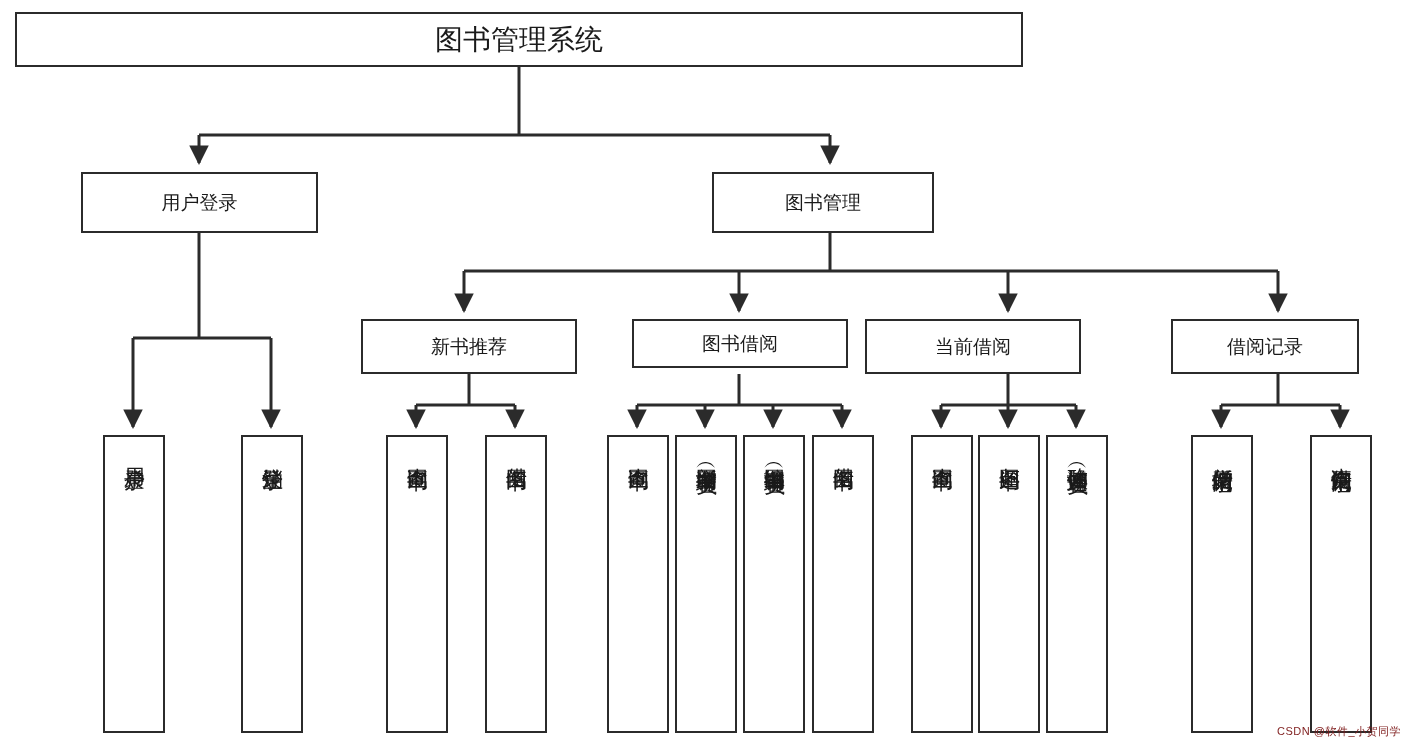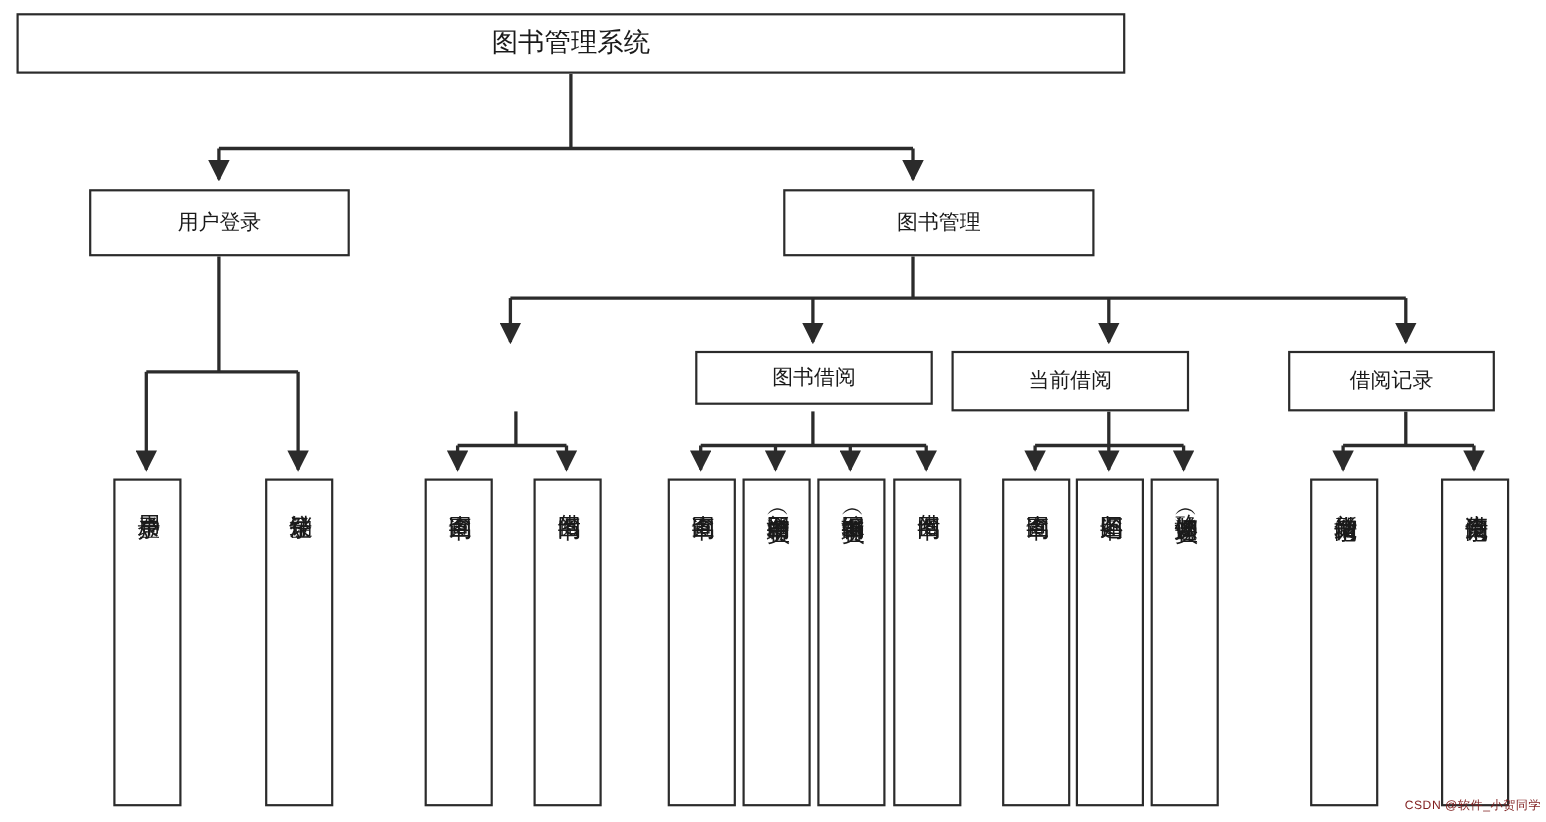--- a/index.html
+++ b/index.html
@@ -36,21 +36,21 @@
     justify-content: center;
     color: #1a1a1a;
     z-index: 2;
   }
   .node .node-label {
     display: block;
     text-align: center;
     line-height: 1.12;
   }
   .node-root .node-label {
-    font-size: 24px;
+    font-size: 28px;
     font-family: Liberation Serif, serif;
   }
   .node-branch .node-label {
     font-size: 19px;
   }
   .node-leaf {
     padding-top: 14px;
     align-items: flex-start;
   }
   .node-leaf .node-label {
@@ -128,24 +128,27 @@
     </g>
   </svg>
 
   <div class="node node-root" style="left:15px; top:12px; width:1008px; height:55px;">
     <span class="node-label">图书管理系统</span>
   </div>
 
   <div class="node node-branch" style="left:81px; top:172px; width:237px; height:61px;">
     <span class="node-label">用户登录</span>
   </div>
-  <div class="node node-branch" style="left:712px; top:172px; width:283px; height:61px;">
+  <div class="node node-branch" style="left:712px; top:172px; width:222px; height:61px;">
     <span class="node-label">图书管理</span>
   </div>
 
+  <div class="node node-branch" style="left:361px; top:319px; width:216px; height:55px;">
+    <span class="node-label">新书推荐</span>
+  </div>
   <div class="node node-branch" style="left:632px; top:319px; width:216px; height:49px;">
     <span class="node-label">图书借阅</span>
   </div>
   <div class="node node-branch" style="left:865px; top:319px; width:216px; height:55px;">
     <span class="node-label">当前借阅</span>
   </div>
   <div class="node node-branch" style="left:1171px; top:319px; width:188px; height:55px;">
     <span class="node-label">借阅记录</span>
   </div>
 

